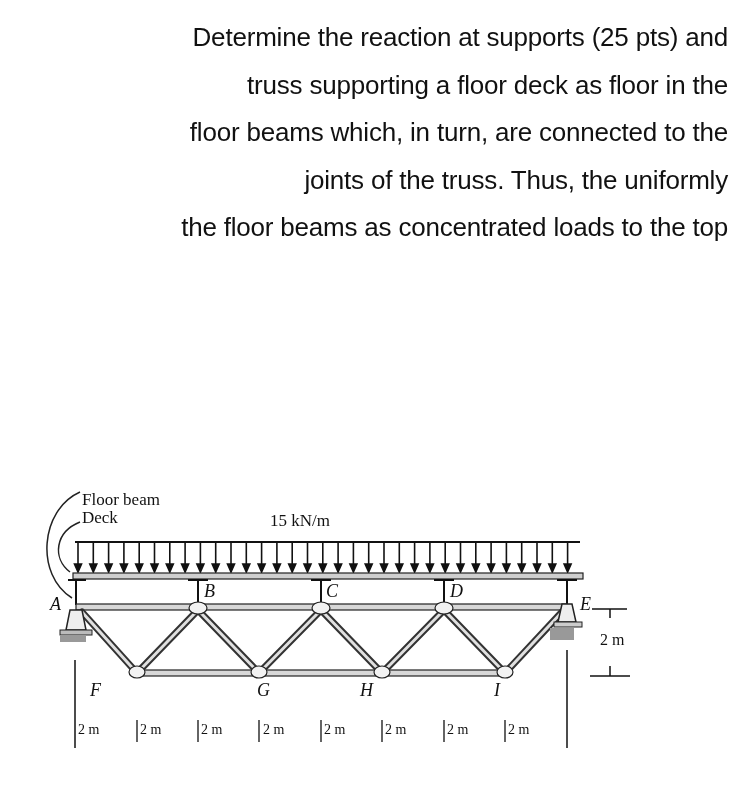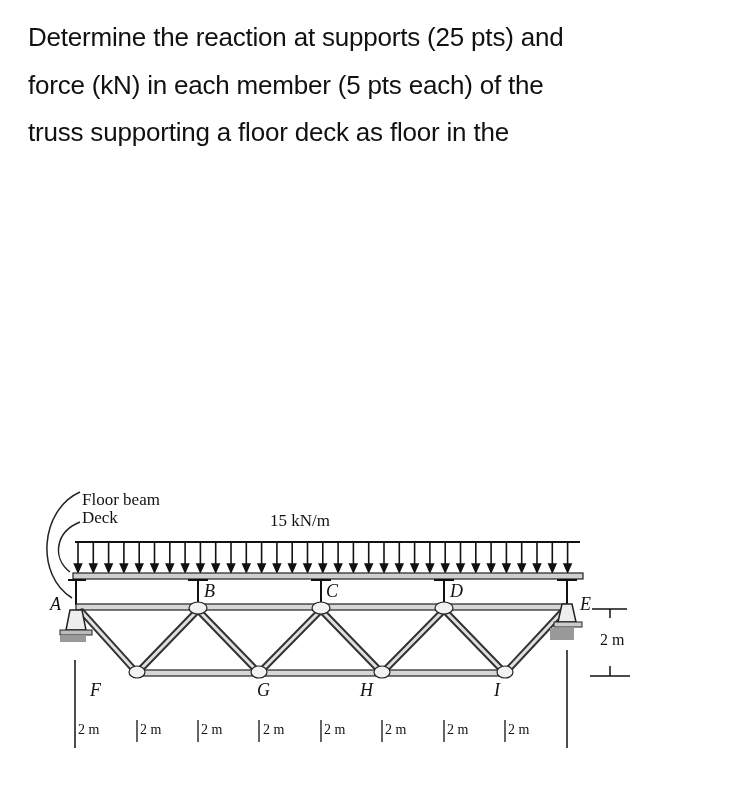--- a/index.html
+++ b/index.html
@@ -1,30 +1,32 @@
 <!DOCTYPE html>
 <html><head>
 <meta charset="utf-8">
 <style>
   html,body{margin:0;padding:0;background:#ffffff;}
   body{width:739px;height:812px;position:relative;overflow:hidden;}
   .problem{position:absolute;left:28px;top:14px;width:700px;
     font-family:"Liberation Sans",sans-serif;font-size:26px;line-height:47.5px;color:#111;letter-spacing:-0.2px;}
-  .problem span{display:block;white-space:nowrap;}
+  .problem span{display:block;white-space:nowrap;text-align:right;}
   .figure{position:absolute;left:30px;top:480px;width:640px;height:290px;}
   .figure svg{width:640px;height:290px;}
   .lbl{font-family:"Liberation Serif",serif;fill:#111;}
 </style>
 </head>
 <body>
 
 <div class="problem">
   <span>Determine the reaction at supports (25 pts) and</span>
-  <span>force (kN) in each member (5 pts each) of the</span>
   <span>truss supporting a floor deck as floor in the</span>
+  <span>floor beams which, in turn, are connected to the</span>
+  <span>joints of the truss. Thus, the uniformly</span>
+  <span>the floor beams as concentrated loads to the top</span>
 </div>
 
 <div class="figure">
 <svg viewBox="0 0 640 290">
 
   <text class="lbl" x="52" y="25" font-size="17">Floor beam</text>
   <text class="lbl" x="52" y="43" font-size="17">Deck</text>
   <path d="M50,12 C10,30 5,95 42,118" fill="none" stroke="#222" stroke-width="1.5"></path>
   <path d="M50,42 C25,52 22,78 40,92" fill="none" stroke="#222" stroke-width="1.5"></path>
   <text class="lbl" x="240" y="46" font-size="17">15 kN/m</text>

